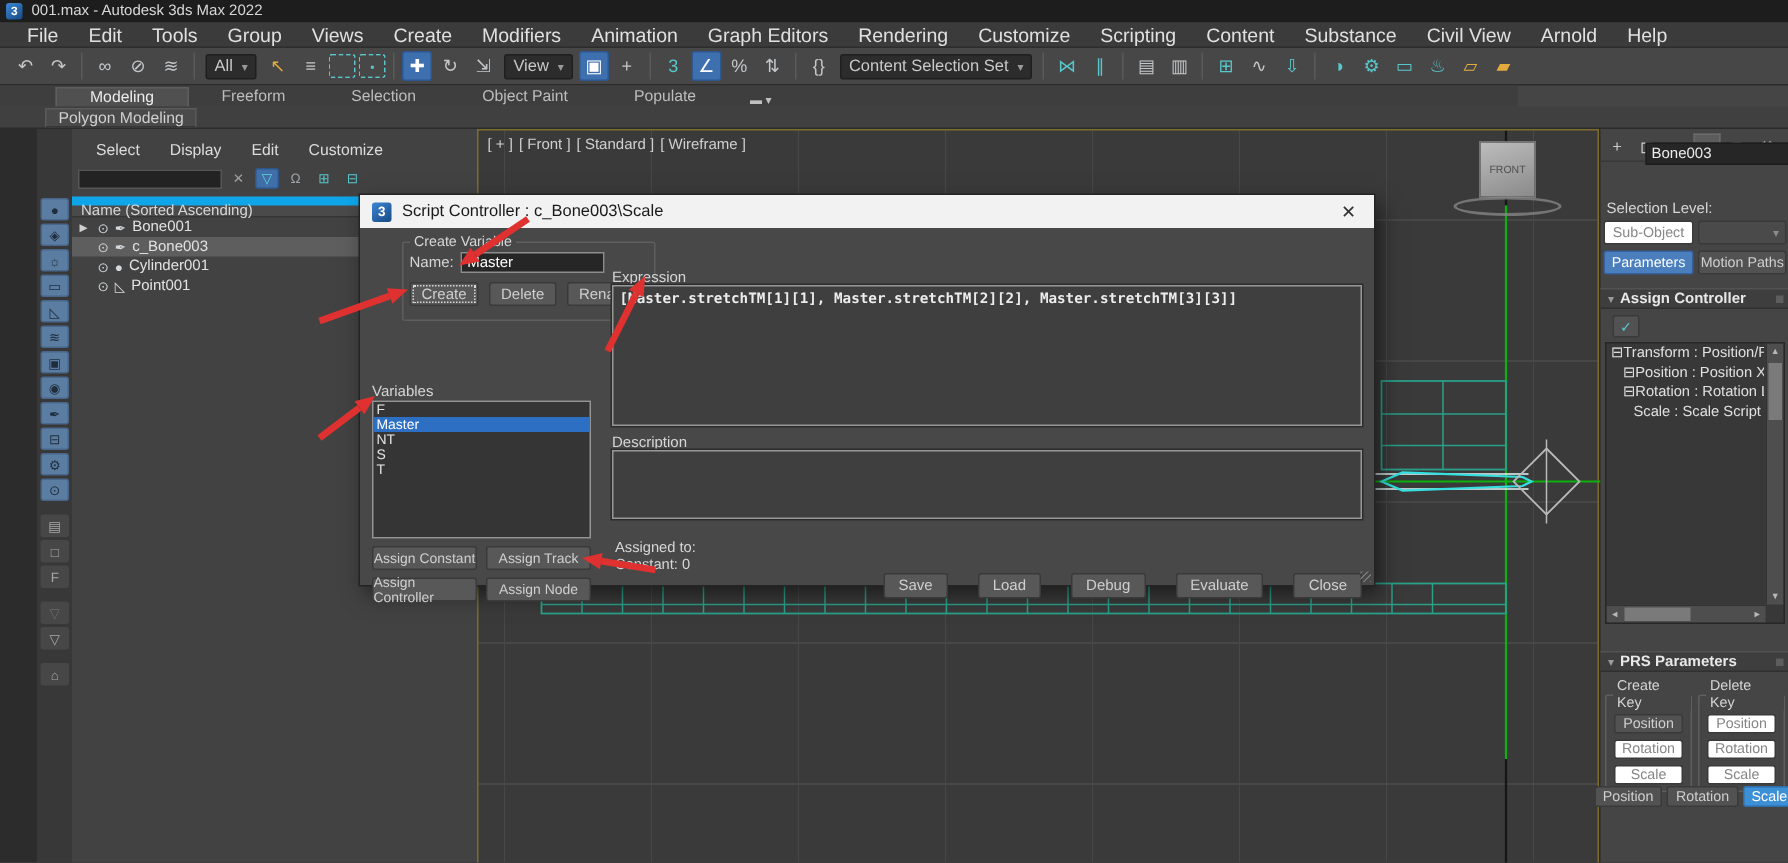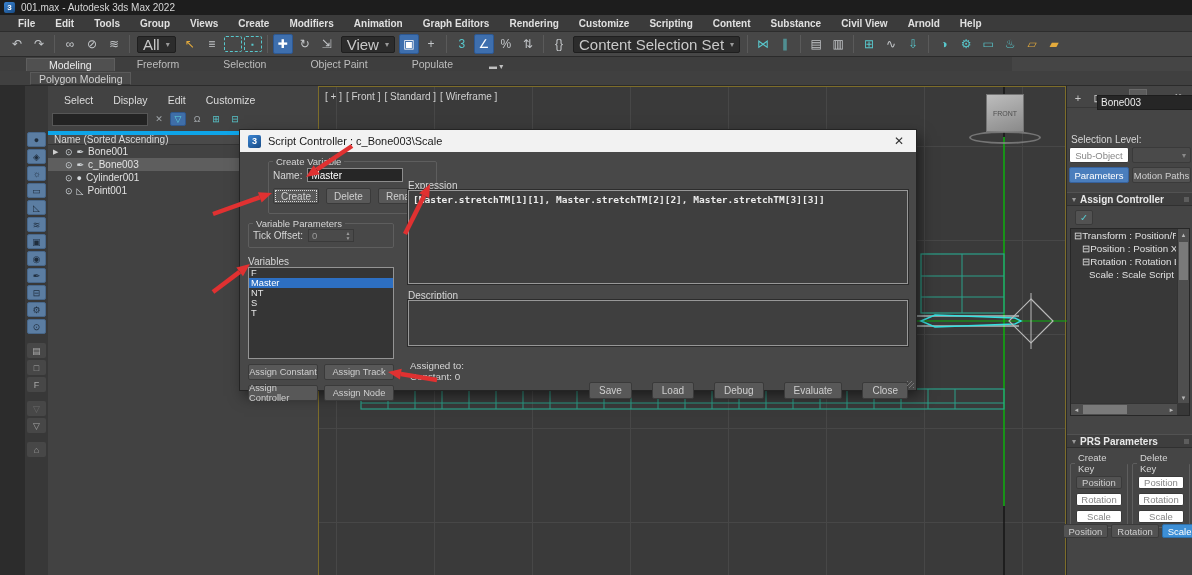--- a/index.html
+++ b/index.html
@@ -11,39 +11,39 @@
   
   #titlebar { left:0; top:0; width:1192px; height:15px; background:#1d1d1d;
     display:flex; align-items:center; gap:6px; padding-left:4px; }
   .app-badge { width:11px; height:11px; border-radius:2px; background:linear-gradient(145deg,#3c86d4,#174a84);
     color:#fff; font-size:8px; font-weight:bold; display:flex; align-items:center; justify-content:center; }
   #window-title { color:#d8d8d8; font-size:10px; }
 
   
   #menubar { left:0; top:15px; width:1192px; height:17px; background:#3b3b3b;
     border-bottom:1px solid #2d2d2d; display:flex; align-items:center; padding-left:8px; }
-  .menu-item { color:#e0e0e0; font-size:10px; padding:0 10px; cursor:default;font-weight:bold; }
+  .menu-item { color:#e0e0e0; font-size:13px; padding:0 10px; cursor:default; }
 
   
   #toolbar { left:0; top:32px; width:1192px; height:25px; background:#474747;
     border-bottom:1px solid #2b2b2b; display:flex; align-items:center; padding-left:6px; }
   .i { width:20px; height:20px; display:inline-flex; align-items:center; justify-content:center;
     color:#c4c7ca; font-size:12px; border-radius:2px; margin:0 1px; flex:none; }
   .i[data-state="pressed"] { background:#3e6fae; border:1px solid #2c5791; color:#fff; }
   .i[data-state="dashed"]  { border:1px dashed #58c7cc; color:#58c7cc; width:18px; height:16px; font-size:8px; }
   .i[data-tone="teal"]   { color:#58c7cc; }
   .i[data-tone="yellow"] { color:#e3aa3c; }
-  .dd { height:17px; background:#2c2c2c; border:1px solid #1f1f1f; color:#c9c9c9; font-size:15px;
+  .dd { height:17px; background:#2c2c2c; border:1px solid #1f1f1f; color:#c9c9c9; font-size:11px;
     display:inline-flex; align-items:center; padding:0 5px; border-radius:2px; margin:0 3px; white-space:nowrap; flex:none; }
   .dd::after { content:"▾"; margin-left:6px; color:#9a9a9a; font-size:8px; }
   .sep { width:1px; height:18px; background:#5a5a5a; display:inline-block; margin:0 4px; flex:none; }
 
   
   #ribbon-tabs { left:0; top:57px; width:1012px; height:14px; background:#3e3e3e;
-    display:flex; align-items:flex-end; padding-left:26px; }
+    display:flex; align-items:flex-end; padding-left:37px; }
   .rtab { font-size:10.5px; color:#bdbdbd; padding:0 22px; height:13px; line-height:13px; }
   .rtab[data-state="active"] { background:#505050; color:#ececec; border:1px solid #5e5e5e; border-bottom:none; }
   #ribbon-overflow { color:#c0c0c0; font-size:8px; margin-left:14px; }
   #ribbon-sub { left:0; top:71px; width:1192px; height:15px; background:#404040; border-bottom:1px solid #2b2b2b;
     display:flex; align-items:center; padding-left:30px; }
   #polygon-modeling { background:#4a4a4a; border:1px solid #5a5a5a; border-bottom-color:#363636;
     color:#d0d0d0; font-size:10.5px; padding:0 8px; height:13px; line-height:12px; }
 
   
   #left-rail { left:0; top:86px; width:25px; height:489px; background:#2c2c2c; }
@@ -57,21 +57,21 @@
 
   
   #explorer { left:48px; top:86px; width:270px; height:489px; background:#424242; }
   .ex-menu { display:flex; gap:20px; font-size:10.5px; color:#dcdcdc; padding:8px 0 4px 16px; }
   .ex-search { display:flex; align-items:center; gap:3px; padding:2px 4px; }
   #ex-search-input { width:96px; height:13px; background:#232323; border:1px solid #565656; color:#ddd; font-size:9px; }
   .ex-tb { width:16px; height:14px; display:flex; align-items:center; justify-content:center;
     color:#9fa4a8; font-size:9px; border-radius:2px; }
   .ex-tb[data-state="pressed"] { background:#3f6ea8; border:1px solid #2f578c; color:#5fd7dc; }
   .ex-tb[data-tone="teal"] { color:#58c7cc; }
-  .ex-header { margin-top:3px; height:14px; background:#4a4a4a; border-top:4px solid #0ea5e9;
+  .ex-header { margin-top:3px; height:14px; background:#4a4a4a; border-top:6px solid #0ea5e9;
     border-bottom:1px solid #353535; font-size:10px; color:#d8d8d8; display:flex; align-items:center; padding-left:6px; }
   .ex-row { height:13px; display:flex; align-items:center; gap:4px; padding-left:5px;
     font-size:10px; color:#e2e2e2; white-space:nowrap; }
   .ex-row[data-state="selected"] { background:#5e5e5e; }
   .ex-expand { width:8px; font-size:7px; color:#cfcfcf; }
   .ex-eye { font-size:9px; color:#ccd1d5; }
   .ex-type { font-size:9px; color:#d5d9dc; }
 
   
   #viewport { left:318px; top:86px; width:748px; height:489px; background-color:#3a3a3a;
@@ -469,33 +469,20 @@
         <div class="nv-row">
           <span>Name:</span>
           <input id="var-name-input" value="Master" style="">
         </div>
         <div id="cv-btns">
           <span id="btn-create" class="dlg-btn">Create</span>
           <span class="dlg-btn">Delete</span>
           <span class="dlg-btn">Rename</span>
         </div>
       </fieldset>
-      <fieldset id="fs-varparam" class="grp">
-        <legend>Variable Parameters</legend>
-        <div class="tick-row">
-          <span>Tick Offset:</span>
-          <span id="tick-spin">
-            <span id="tick-val">0</span>
-            <span id="tick-arrows">
-              <span>▲</span>
-              <span>▼</span>
-            </span>
-          </span>
-        </div>
-      </fieldset>
       <div id="vars-label">Variables</div>
       <div id="vars-list">
 
           <div class="var-row">F</div>
 
           <div class="var-row" data-state="selected">Master</div>
 
           <div class="var-row">NT</div>
 
           <div class="var-row">S</div>

